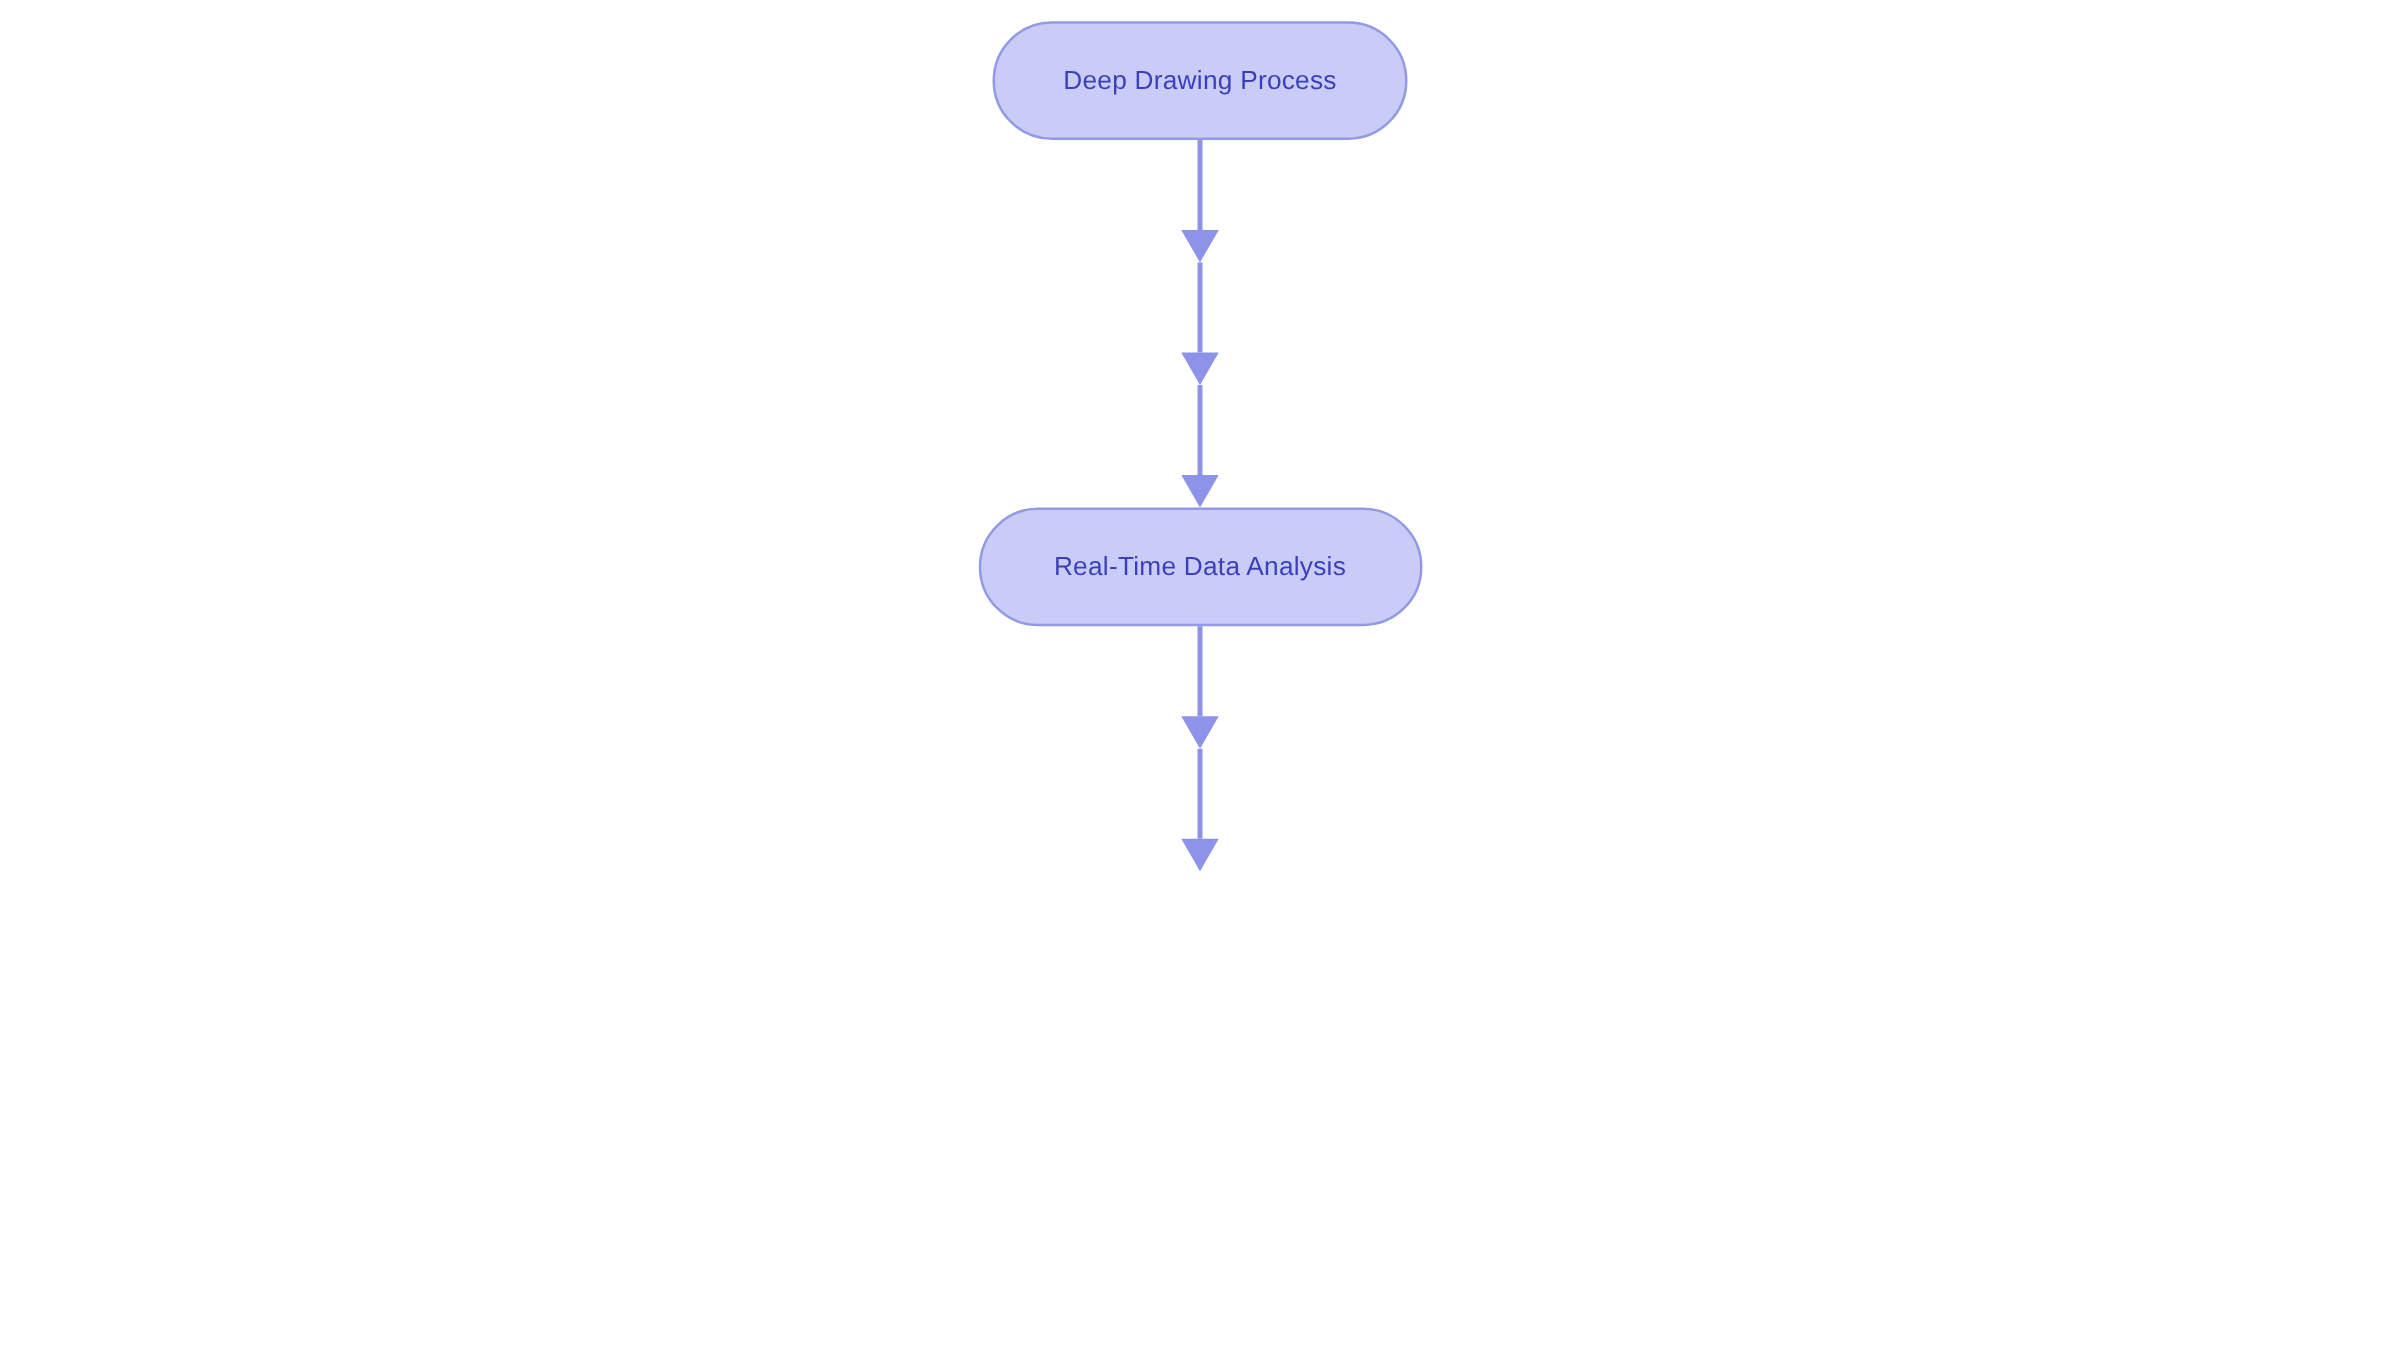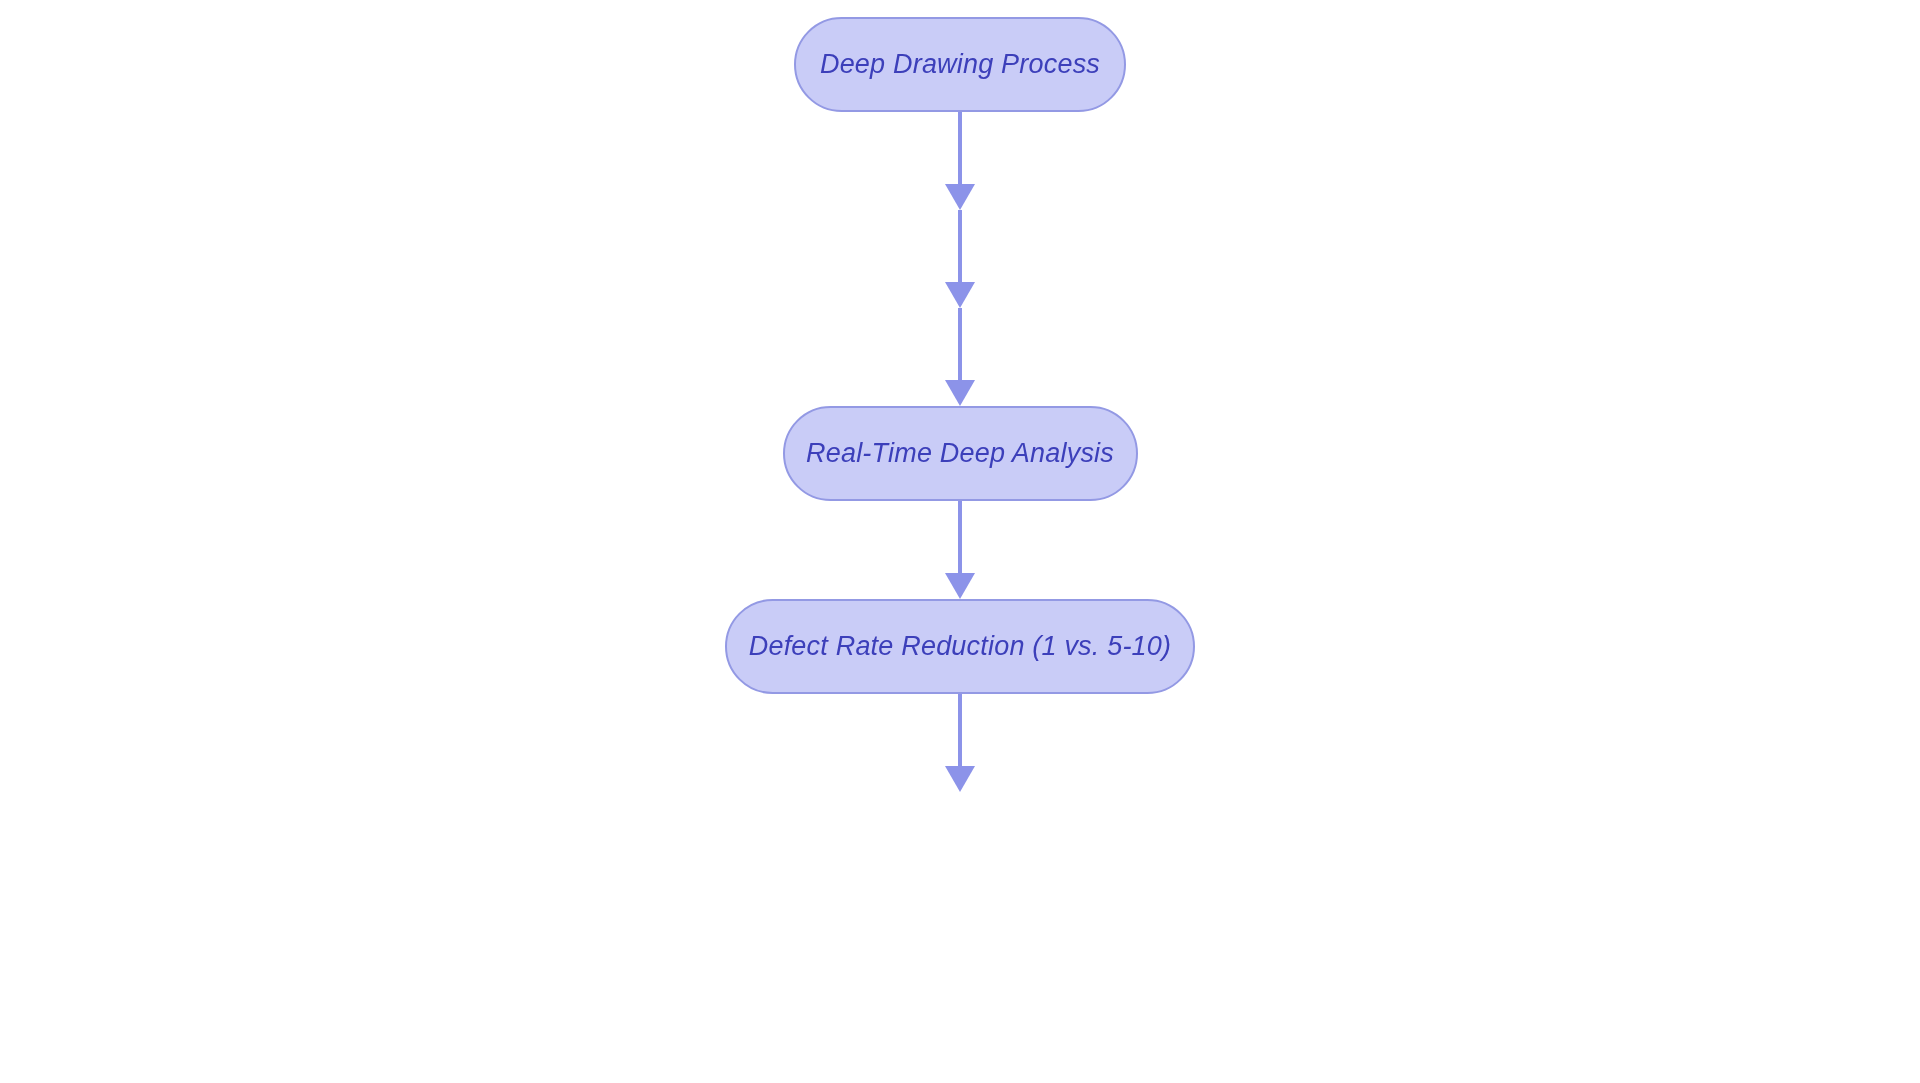--- a/index.html
+++ b/index.html
@@ -26,25 +26,24 @@
     border-radius: 47.5px;
     background: var(--node-fill, #c9ccf7);
     border: 2px solid var(--node-border, #9399e4);
     box-sizing: border-box;
     display: flex;
     align-items: center;
     justify-content: center;
   }
   .node-label {
     color: var(--node-text, #3c3fba);
-    font-size: 27px;
+    font-size: 21px;
     line-height: 1;
     white-space: nowrap;
     letter-spacing: 0.2px;
-    font-style: italic;
   }
   .arrow {
     flex: 0 0 auto;
     height: 98px;
     display: flex;
     flex-direction: column;
     align-items: center;
   }
   .arrow .shaft {
     width: 4px;
@@ -79,31 +78,28 @@
     <div class="head"></div>
   </div>
 
 
   <div class="arrow">
     <div class="shaft"></div>
     <div class="head"></div>
   </div>
 
   <div class="node" style="width:355px">
-    <span class="node-label">Real-Time Deep Analysis</span>
+    <span class="node-label">Real-Time Data Analysis</span>
   </div>
 
   <div class="arrow">
     <div class="shaft"></div>
     <div class="head"></div>
   </div>
 
-  <div class="node" style="width:470px">
-    <span class="node-label">Defect Rate Reduction (1 vs. 5-10)</span>
-  </div>
 
   <div class="arrow">
     <div class="shaft"></div>
     <div class="head"></div>
   </div>
 
 
 </div>
 
 </body></html>

